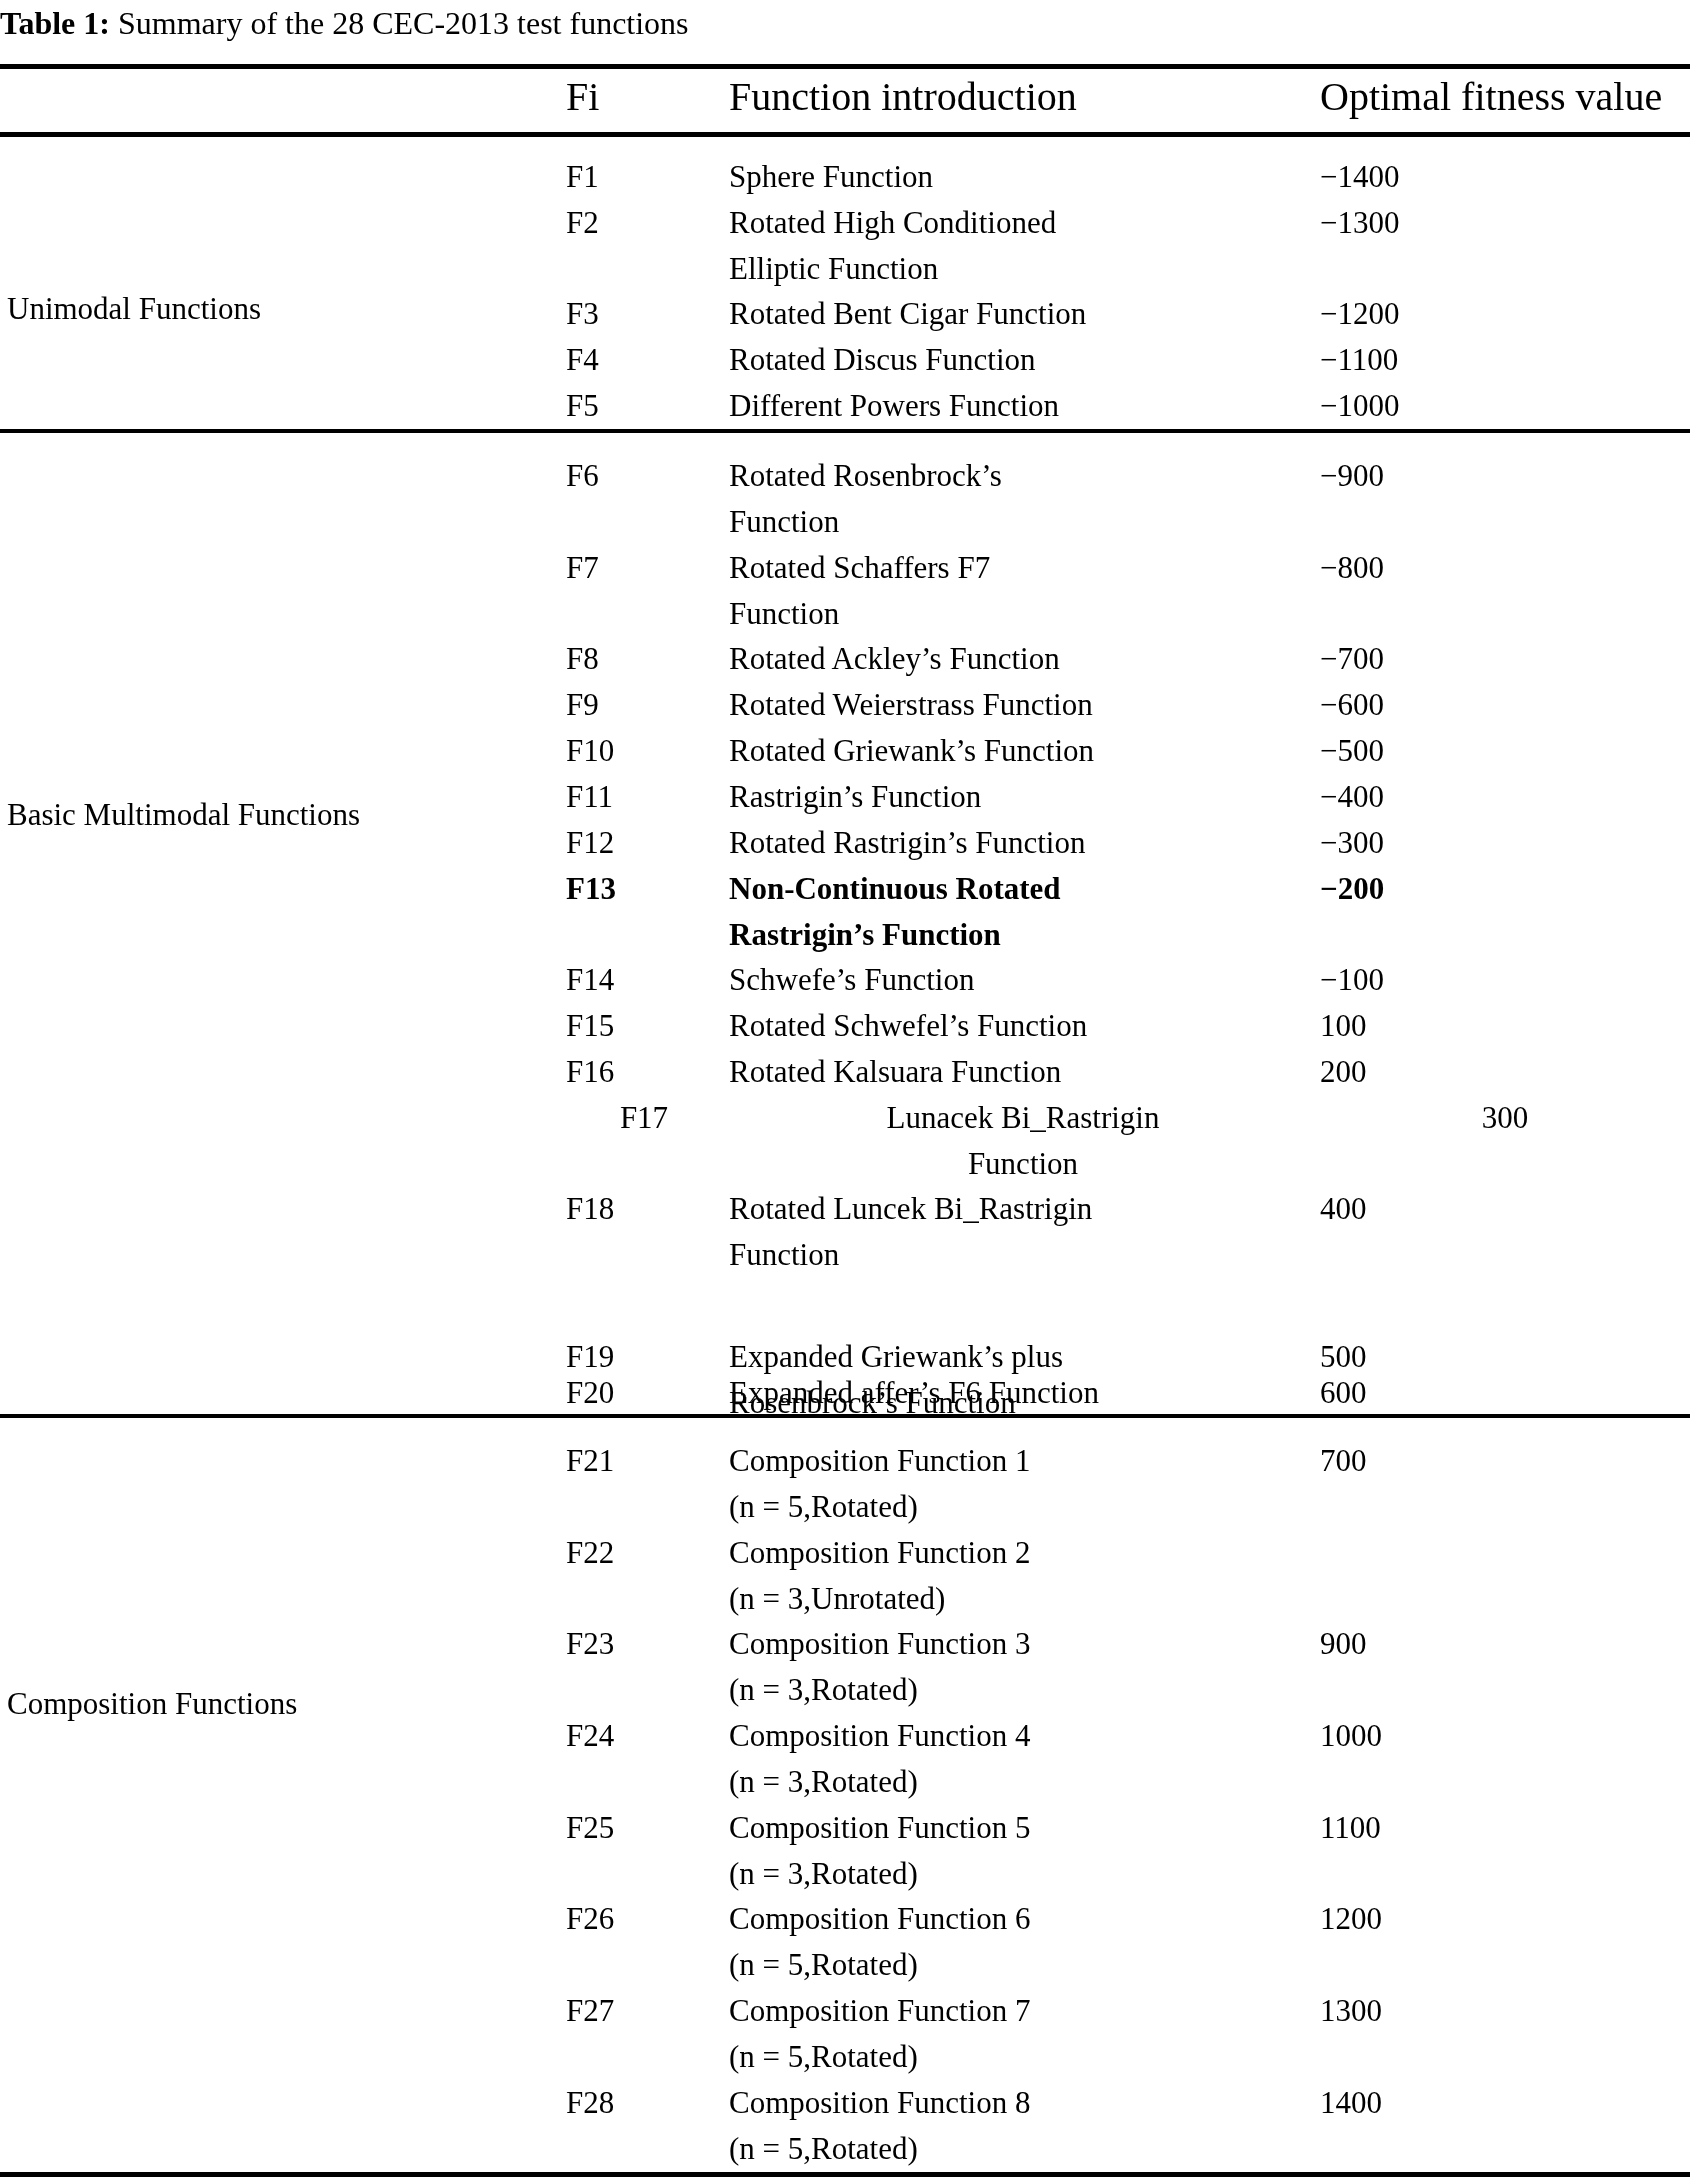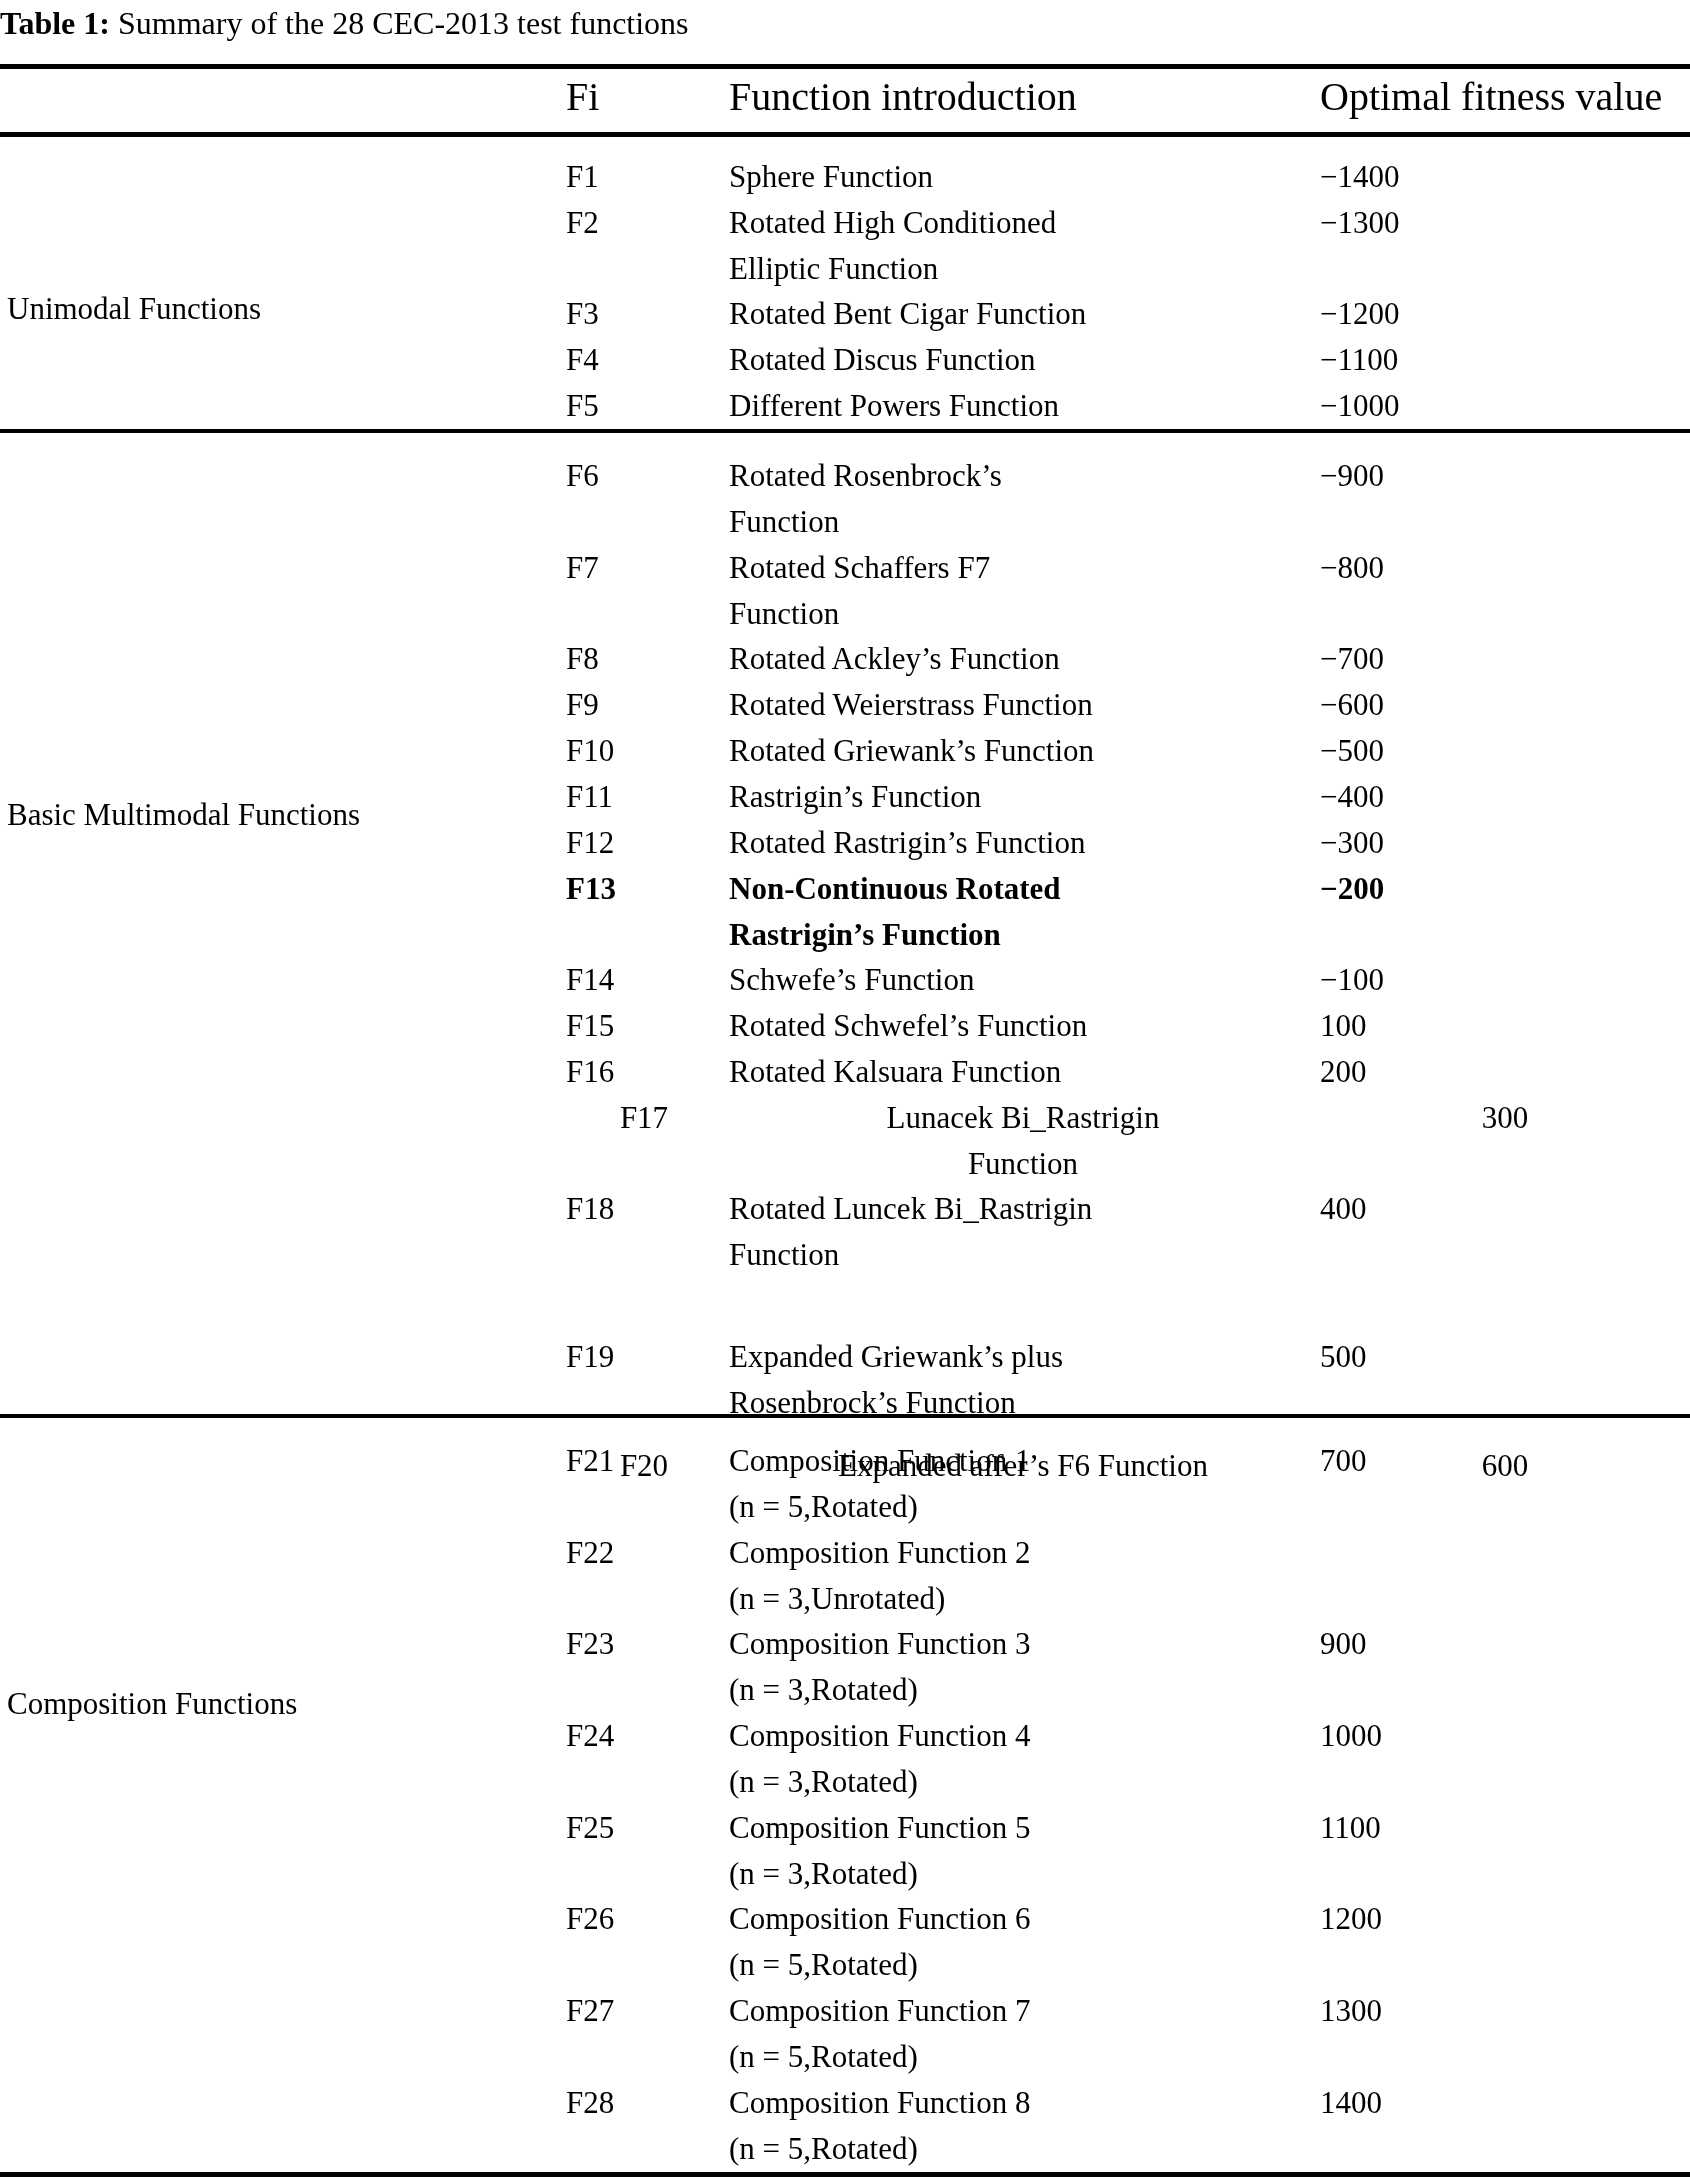--- a/index.html
+++ b/index.html
@@ -226,21 +226,21 @@
         <div class="cell cell-desc">Rotated Luncek Bi_Rastrigin
 Function</div>
         <div class="cell cell-val">400</div>
       </div>
       <div class="row" style="top: 1334px; height: 92px;">
         <div class="cell cell-fi">F19</div>
         <div class="cell cell-desc">Expanded Griewank’s plus
 Rosenbrock’s Function</div>
         <div class="cell cell-val">500</div>
       </div>
-      <div class="row" style="top: 1443px; height: 46px; text-align: center;">
+      <div class="row" style="top: 1370px; height: 46px;">
         <div class="cell cell-fi">F20</div>
         <div class="cell cell-desc">Expanded affer’s F6 Function</div>
         <div class="cell cell-val">600</div>
       </div>
       <div class="row" style="top: 1438px; height: 92px;">
         <div class="cell cell-fi">F21</div>
         <div class="cell cell-desc">Composition Function 1
 (n = 5,Rotated)</div>
         <div class="cell cell-val">700</div>
       </div>

